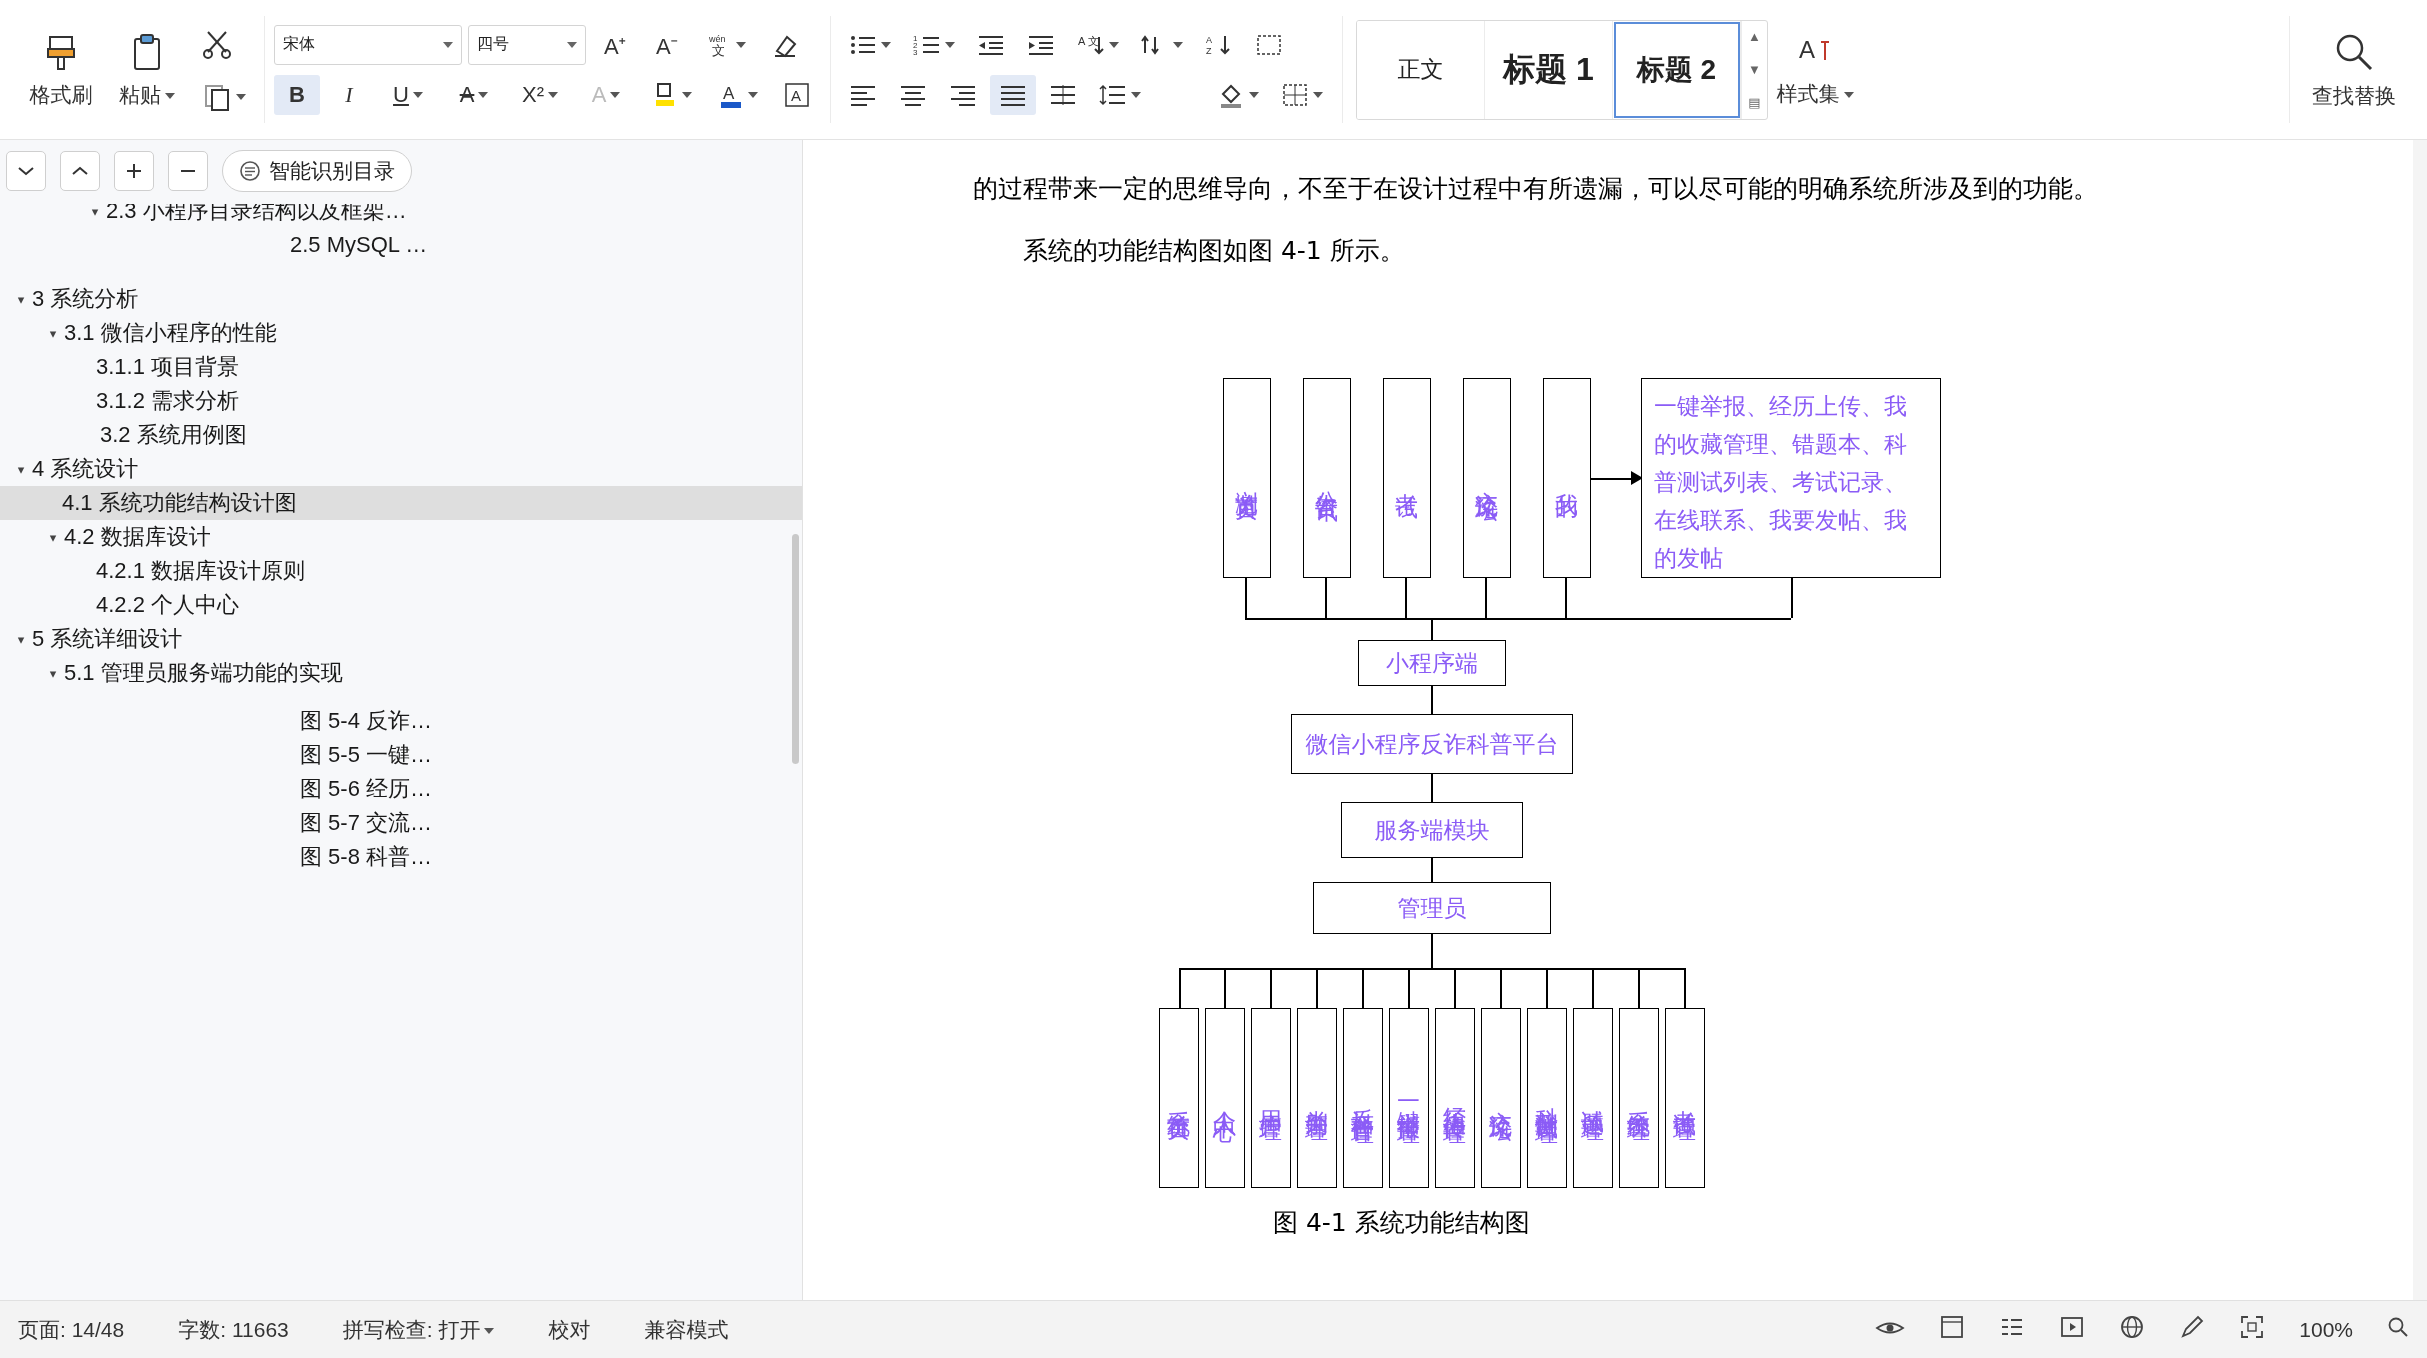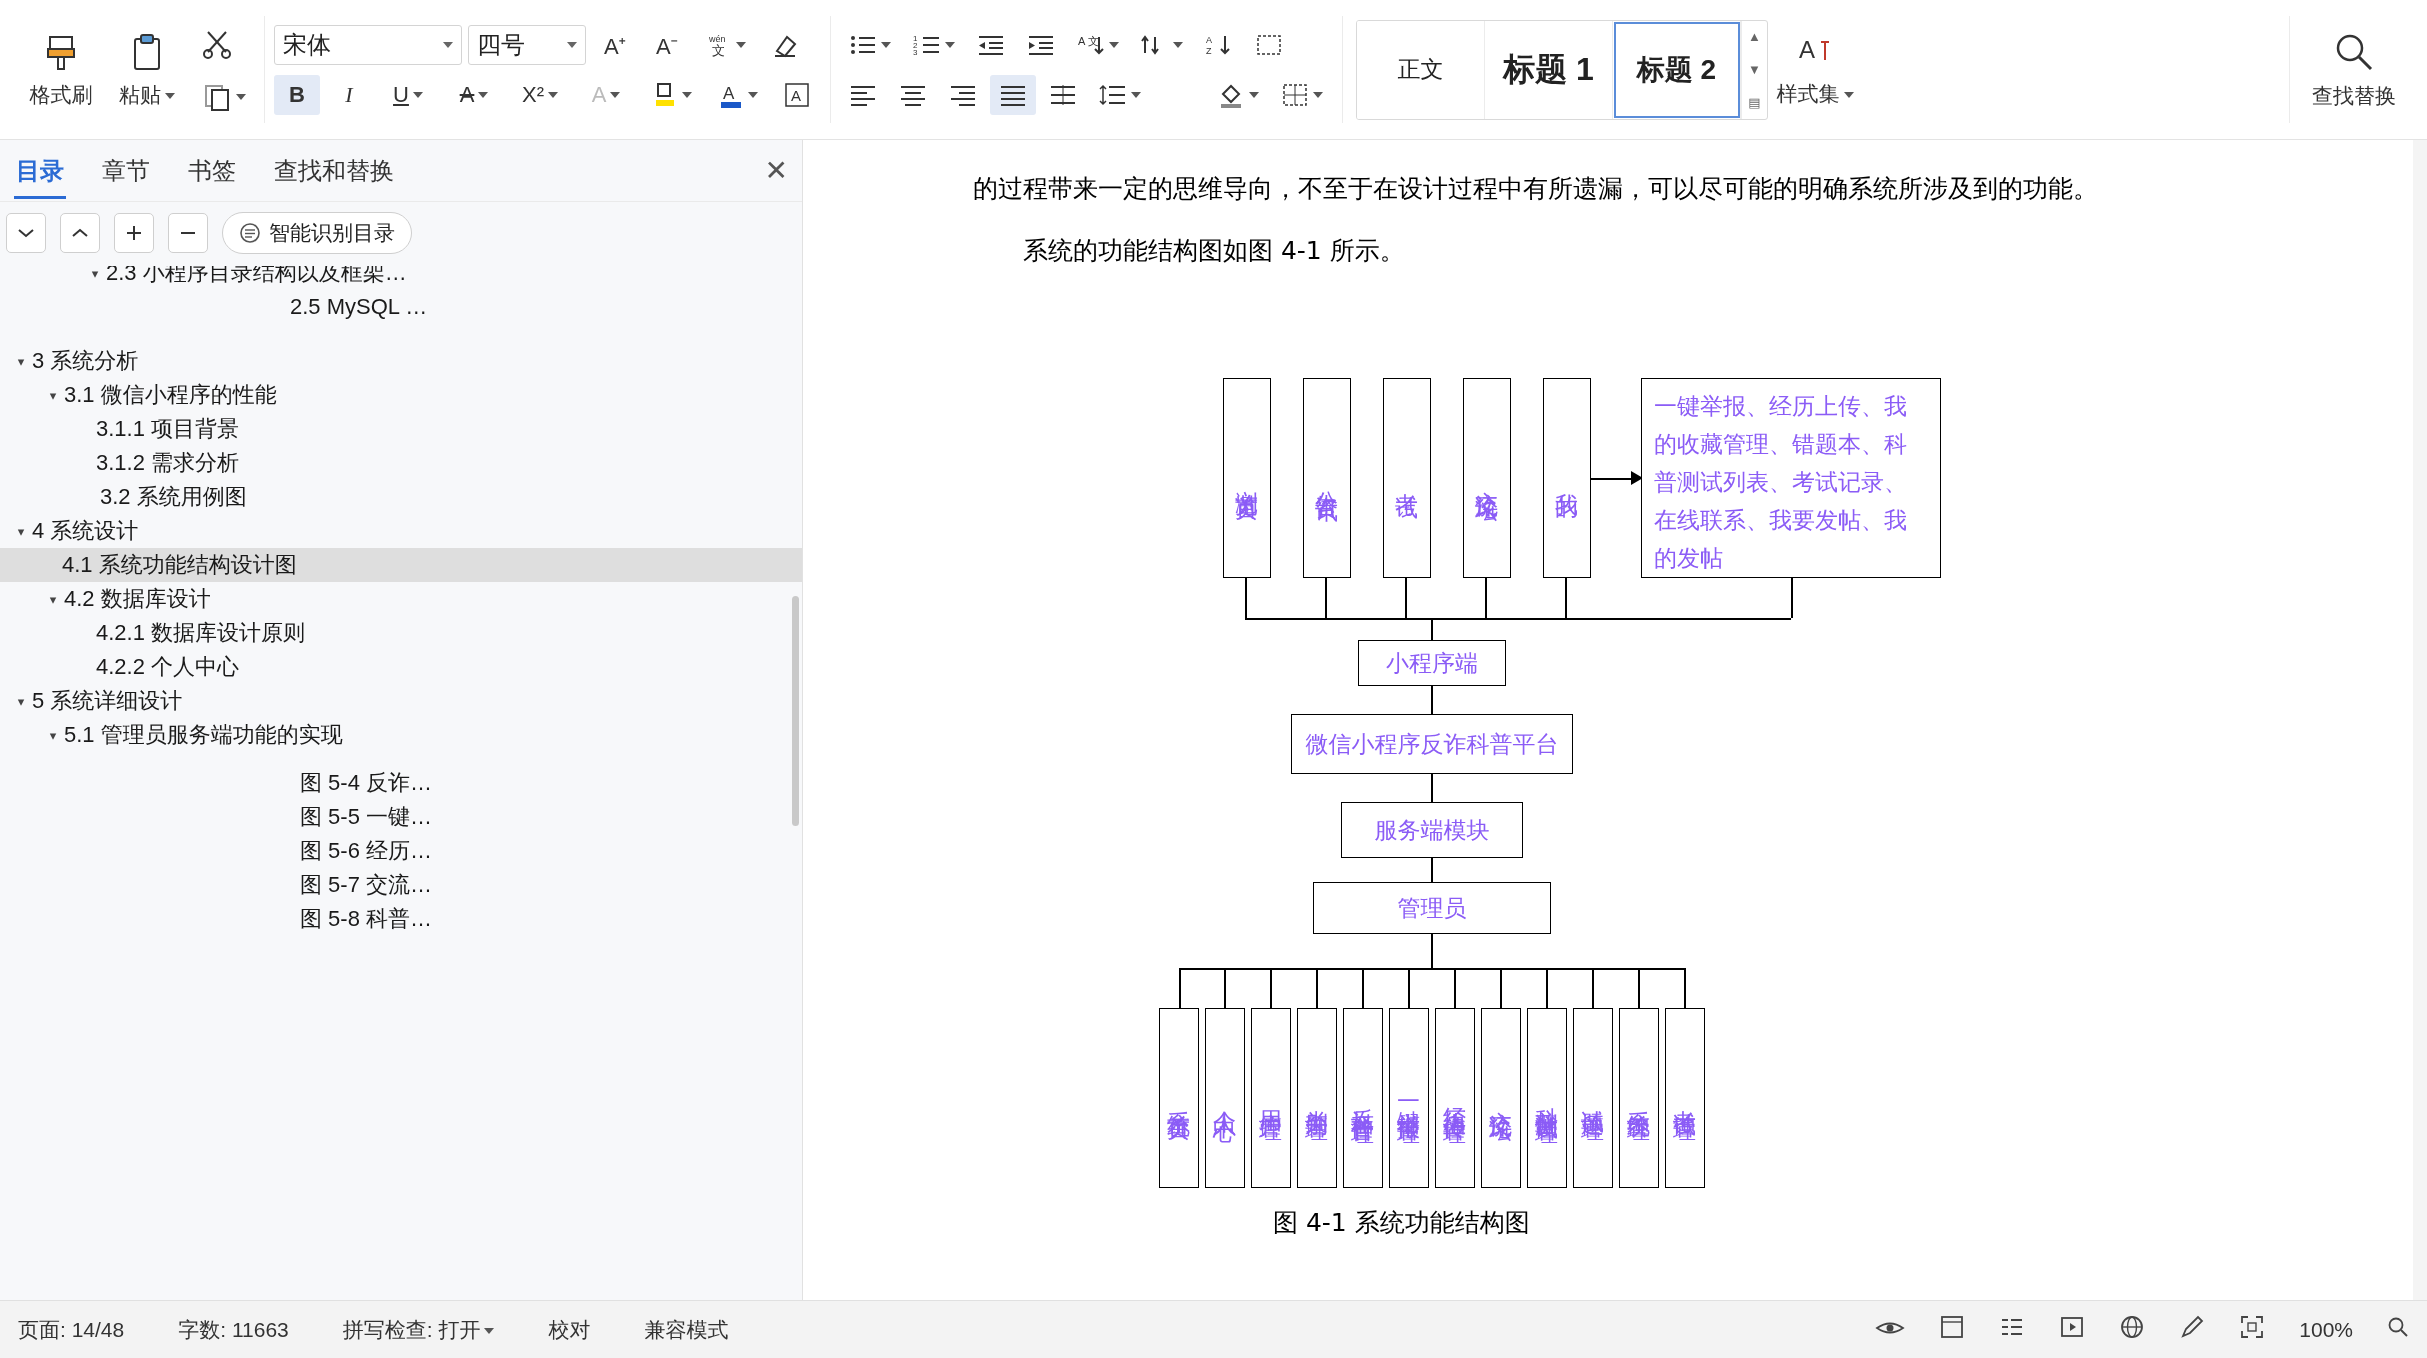--- a/index.html
+++ b/index.html
@@ -67,21 +67,21 @@
   
   .fontcol { display: flex; flex-direction: column; justify-content: center; gap: 10px; }
   .fontrow { display: flex; align-items: center; gap: 6px; }
   .selbox {
     height: 40px;
     border: 1px solid #d4d4d4;
     border-radius: 3px;
     background: #fff;
     display: flex; align-items: center;
     padding: 0 8px;
-    font-size: 24px;
+    font-size: 16px;
     color: #222;
     position: relative;
   }
   .selbox .val { flex: 1; }
   .selbox .dd {
     width: 0; height: 0;
     border-left: 5px solid transparent;
     border-right: 5px solid transparent;
     border-top: 6px solid #666;
     margin-left: 10px;
@@ -636,27 +636,20 @@
             </svg>
         </span>
         <span class="lbl">查找替换</span>
       </div>
     </div>
   </div>
 
   <div class="body">
 
     <div class="sidebar">
-      <div class="sb-tabs">
-        <div class="sb-tab active">目录</div>
-        <div class="sb-tab">章节</div>
-        <div class="sb-tab">书签</div>
-        <div class="sb-tab">查找和替换</div>
-        <div class="sb-close">✕</div>
-      </div>
       <div class="sb-toolbar">
         <div class="tb-btn">
           <span class="ico">
             <svg width="18" height="12" viewBox="0 0 18 12">
                 <path d="M2 3 L9 9 L16 3" fill="none" stroke="#333" stroke-width="2"></path>
               </svg>
           </span>
         </div>
         <div class="tb-btn">
           <span class="ico">

